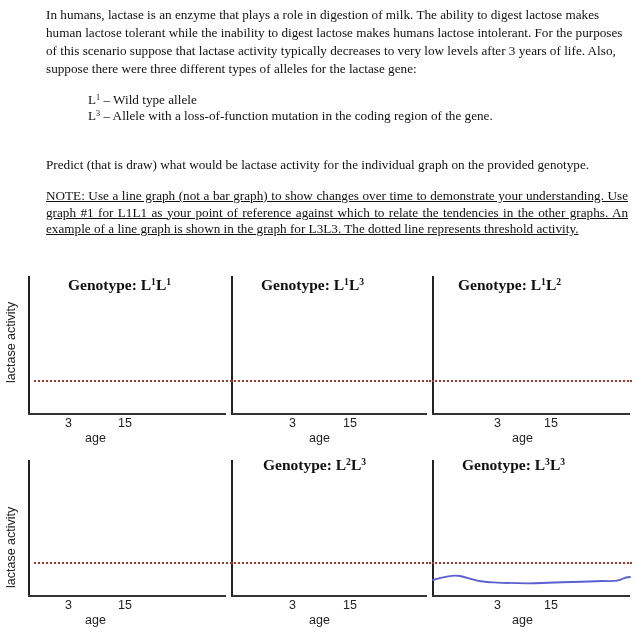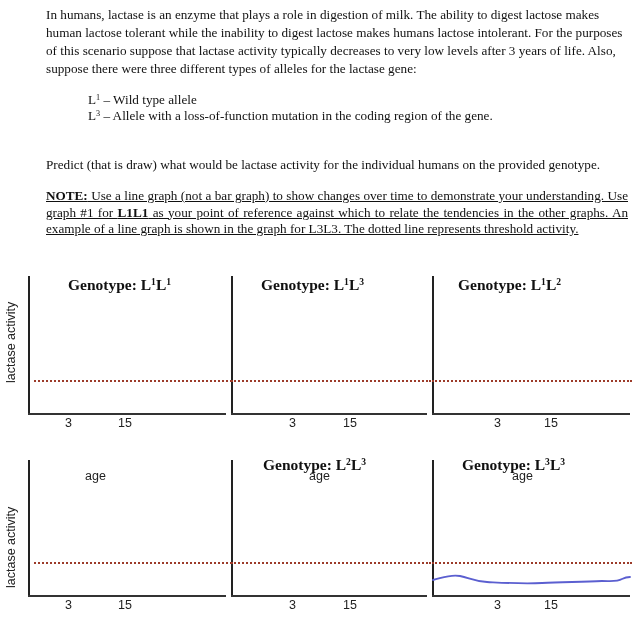--- a/index.html
+++ b/index.html
@@ -3,43 +3,43 @@
 <meta charset="utf-8">
 <style>
   html, body { margin:0; padding:0; background:#ffffff; }
   body { width:636px; height:636px; position:relative; overflow:hidden; font-family:"Liberation Serif", serif; color:#111; }
   .para { position:absolute; left:46px; width:582px; font-size:13.2px; line-height:18px; }
   .p1 { top:6px; }
   .alleles { position:absolute; left:88px; top:92px; font-size:13.2px; line-height:16px; }
   .alleles div { white-space:nowrap; }
   .p2 { top:156px; }
   .note { position:absolute; left:46px; top:188px; width:582px; font-size:13.2px; line-height:16.5px; text-decoration:underline; text-align:justify; text-align-last:left; }
-  .note b { font-weight:bold; }
+  .note b { font-weight:normal; }
   sup { font-size:0.62em; vertical-align:0.55em; line-height:0; }
   .ylabel { position:absolute; font-family:"Liberation Sans", sans-serif; font-size:12.5px; transform:rotate(-90deg); transform-origin:left top; white-space:nowrap; color:#222; }
   .panel { position:absolute; }
   .panel .yaxis { position:absolute; left:0; top:0; width:1.6px; background:#222; }
   .panel .xaxis { position:absolute; left:0; height:1.8px; background:#333; }
   .panel .thresh { position:absolute; height:0; border-top:2px dotted #9c3b2a; }
   .panel .title { position:absolute; top:0; font-weight:bold; font-size:15.5px; white-space:nowrap; }
   .panel .tick { position:absolute; font-family:"Liberation Sans", sans-serif; font-size:12.5px; color:#222; }
-  .panel .xlab { position:absolute; font-family:"Liberation Sans", sans-serif; font-size:12.5px; color:#222;margin-top:38px; }
+  .panel .xlab { position:absolute; font-family:"Liberation Sans", sans-serif; font-size:12.5px; color:#222; }
   .panel svg.curve { position:absolute; left:0; top:0; overflow:visible; }
 </style>
 </head>
 <body>
 
 <div class="para p1">In humans, lactase is an enzyme that plays a role in digestion of milk. The ability to digest lactose makes human lactose tolerant while the inability to digest lactose makes humans lactose intolerant. For the purposes of this scenario suppose that lactase activity typically decreases to very low levels after 3 years of life. Also, suppose there were three different types of alleles for the lactase gene:</div>
 
 <div class="alleles">
   <div><span>L</span><sup>1</sup><span> – Wild type allele</span></div>
   <div><span>L</span><sup>3</sup><span> – Allele with a loss-of-function mutation in the coding region of the gene.</span></div>
 </div>
 
-<div class="para p2">Predict (that is draw) what would be lactase activity for the individual humans on the provided genotype.</div>
+<div class="para p2">Predict (that is draw) what would be lactase activity for the individual graph on the provided genotype.</div>
 
 <div class="note"><b>NOTE:</b><span> Use a line graph (not a bar graph) to show changes over time to demonstrate your understanding. Use graph #1 for </span><b>L1L1</b><span> as your point of reference against which to relate the tendencies in the other graphs. An example of a line graph is shown in the graph for L3L3. The dotted line represents threshold activity.</span></div>
 
 <div class="ylabel" style="left:4px; top:383px;">lactase activity</div>
 <div class="ylabel" style="left:4px; top:588px;">lactase activity</div>
 
 <div class="panel" style="left:28px; top:276px; width:200px; height:165px;">
   <div class="yaxis" style="height:138px;"></div>
   <div class="xaxis" style="top:137px; width:198px;"></div>
   <div class="thresh" style="left:6px; top:104px; width:202px;"></div>

